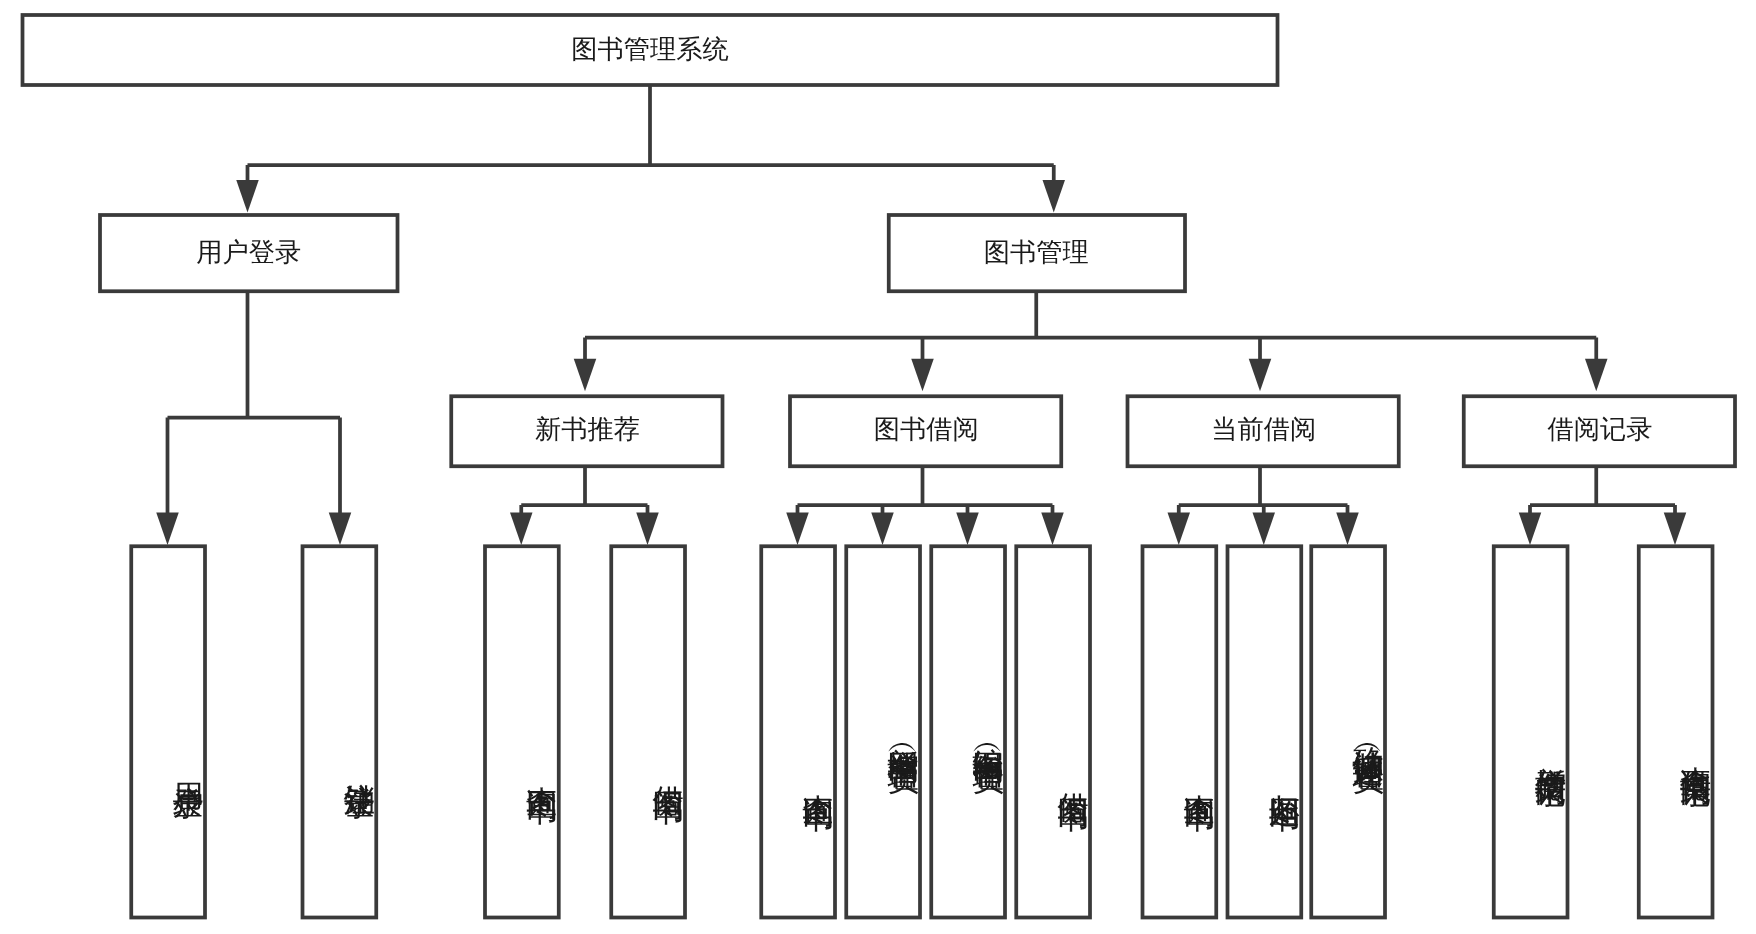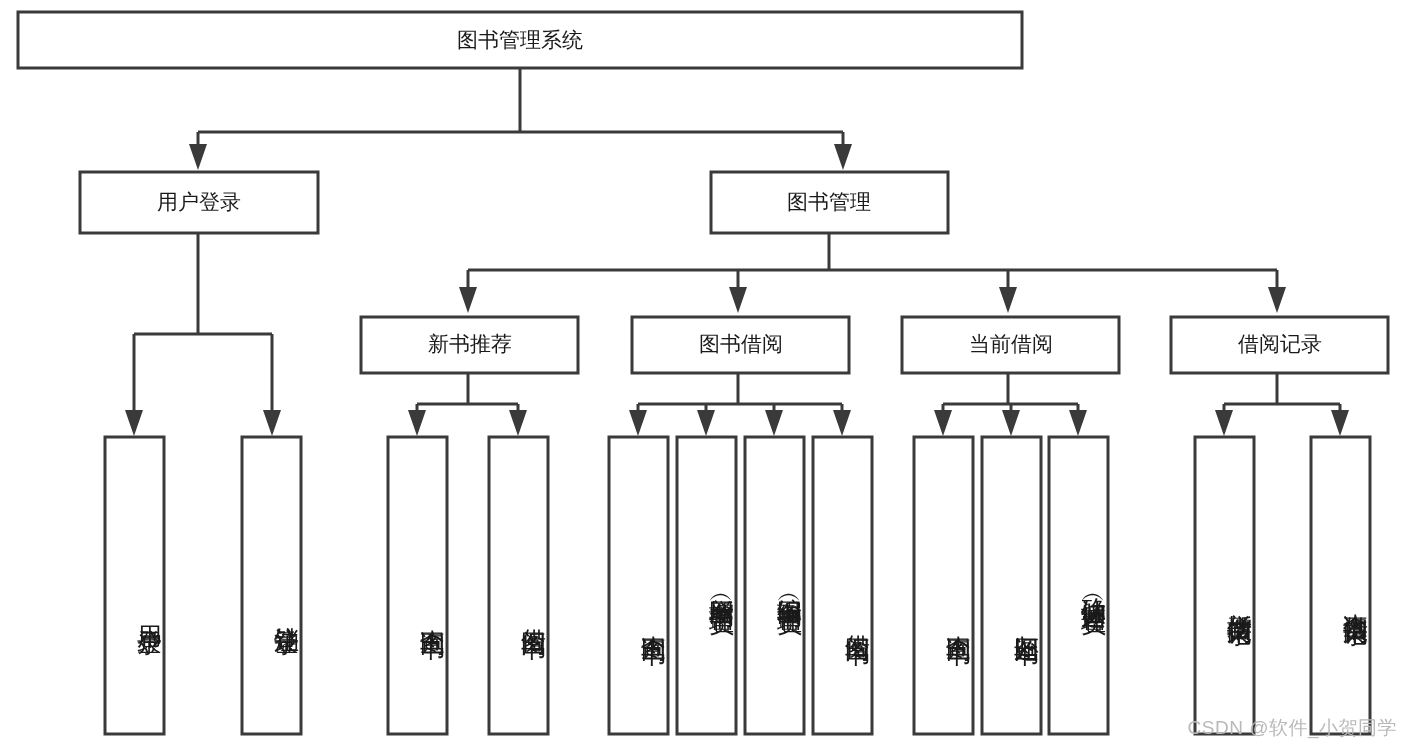--- a/index.html
+++ b/index.html
@@ -221,15 +221,14 @@
   <div class="node-label-v" style="left:745px; top:443px; width:59px; height:288px;">编辑图书（管理员）</div>
   <div class="node-label-v" style="left:813px; top:506px; width:59px; height:225px;">借阅图书</div>
 
   <div class="node-label-v" style="left:914px; top:506px; width:59px; height:225px;">查询图书</div>
   <div class="node-label-v" style="left:982px; top:506px; width:59px; height:225px;">归还图书</div>
   <div class="node-label-v" style="left:1049px; top:443px; width:59px; height:288px;">确认归还（管理员）</div>
 
   <div class="node-label-v" style="left:1195px; top:468px; width:59px; height:262px;">新增借阅记录</div>
   <div class="node-label-v" style="left:1311px; top:468px; width:59px; height:262px;">查询借阅记录</div>
 
-  <div class="watermark">CSDN @软件_小贺同学</div>
 
 </div>
 
 </body></html>

